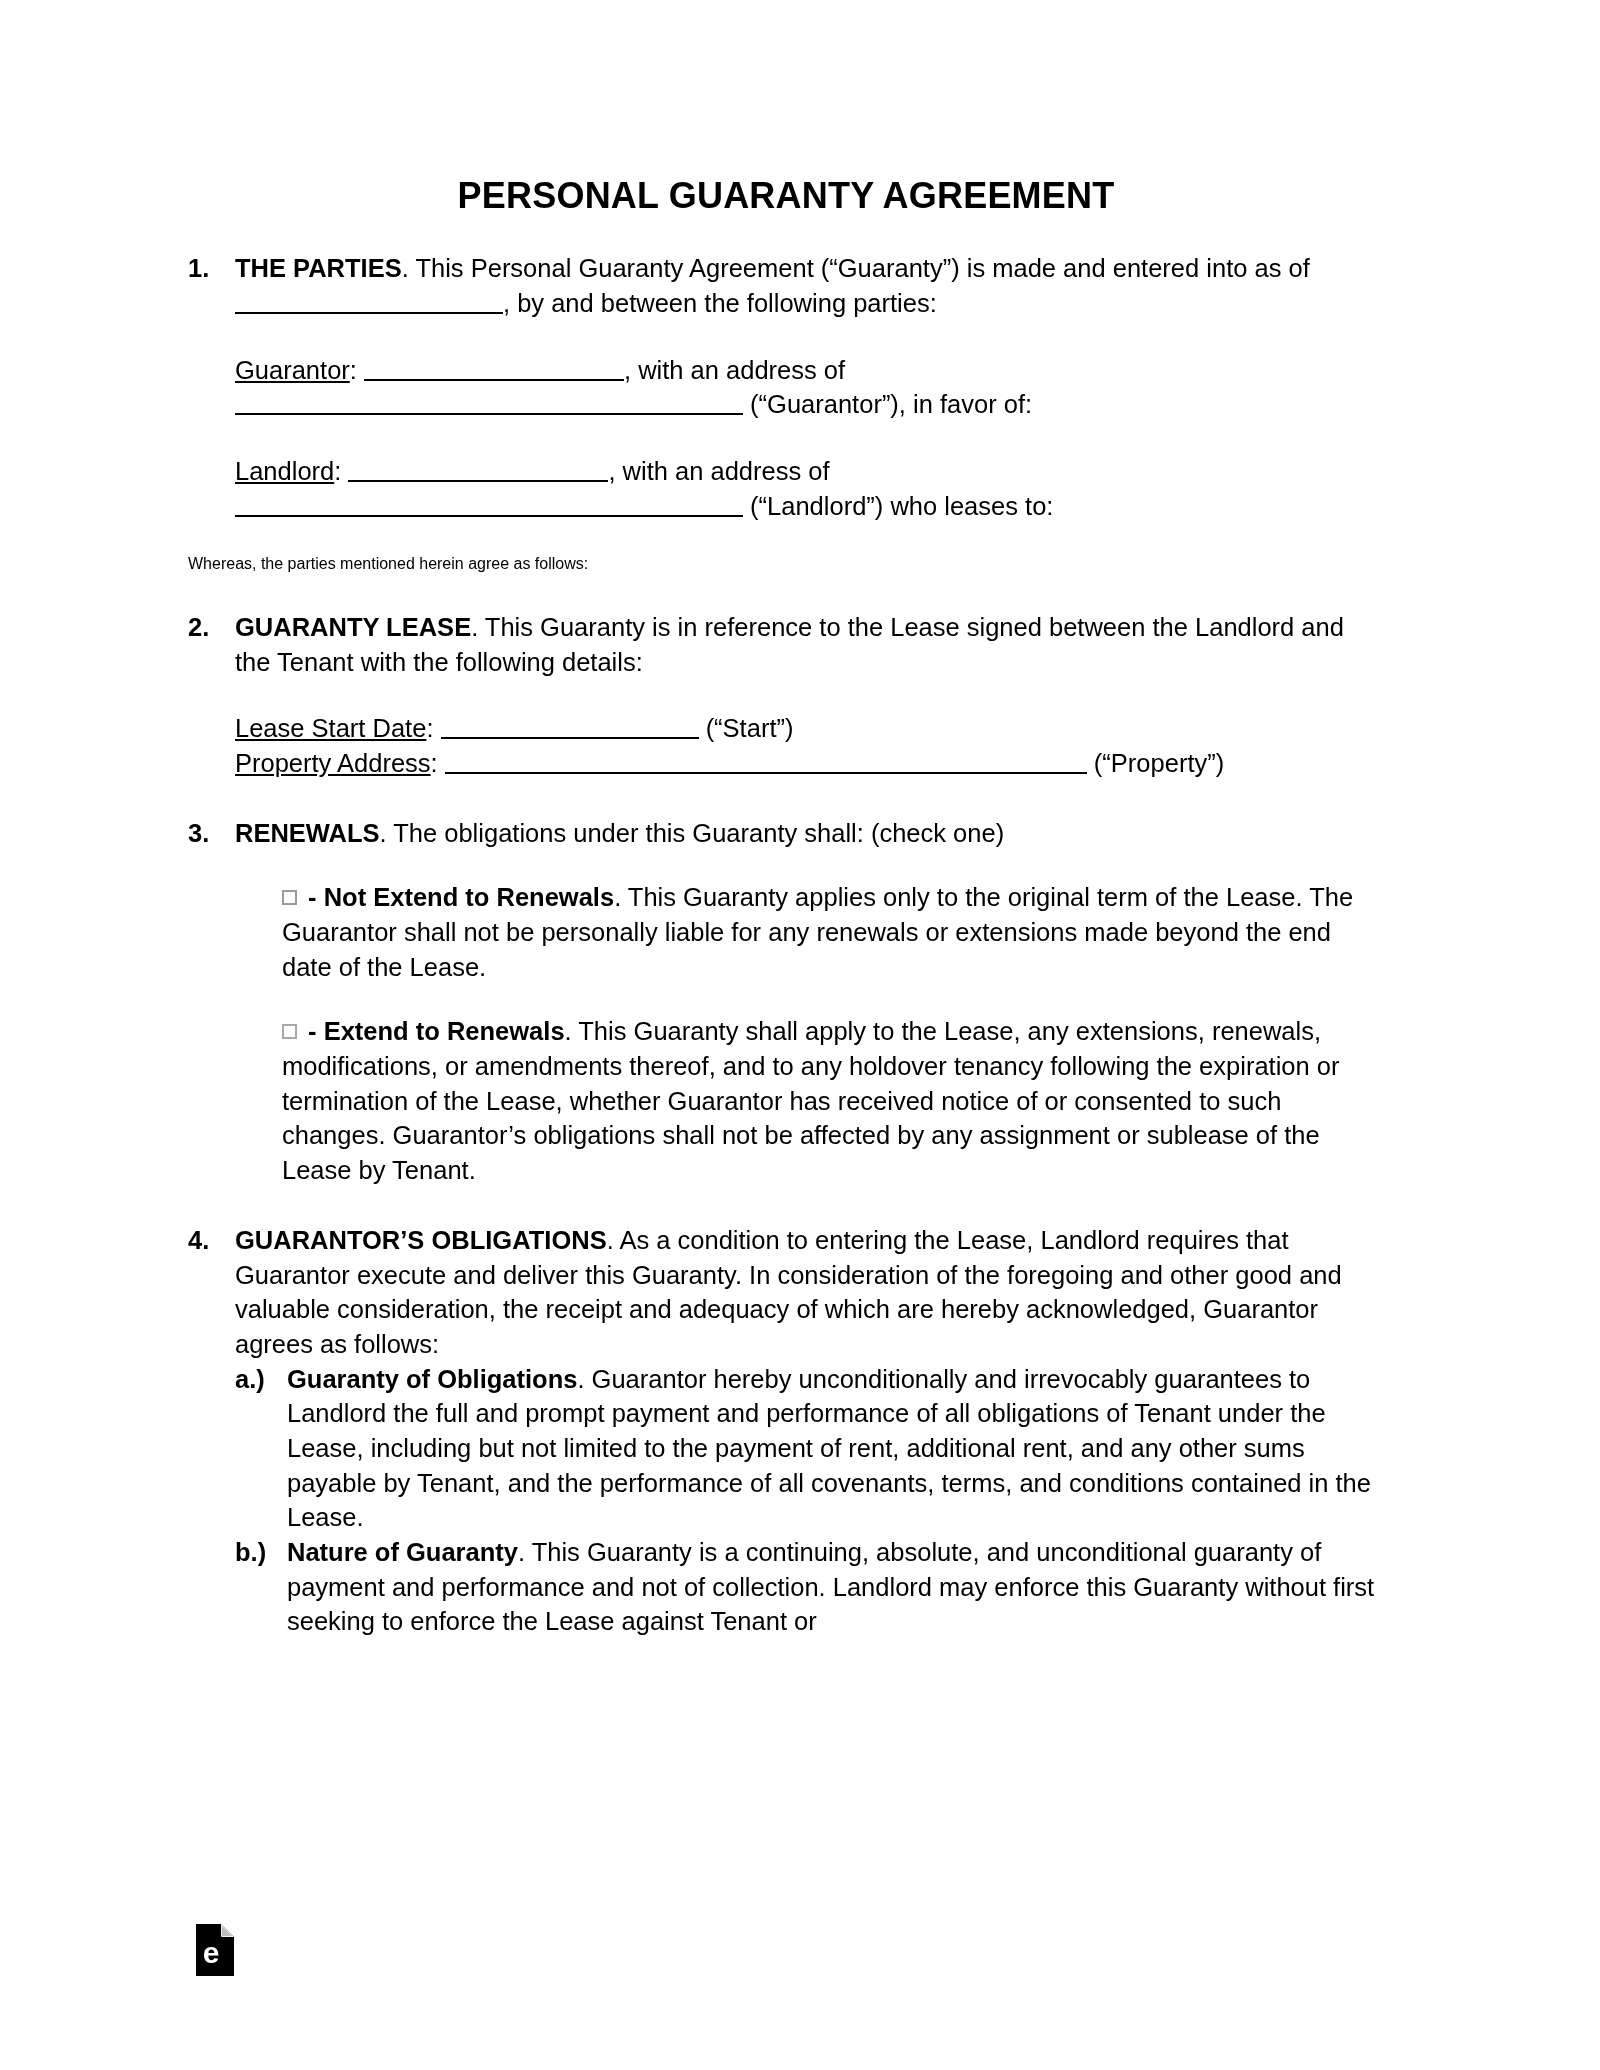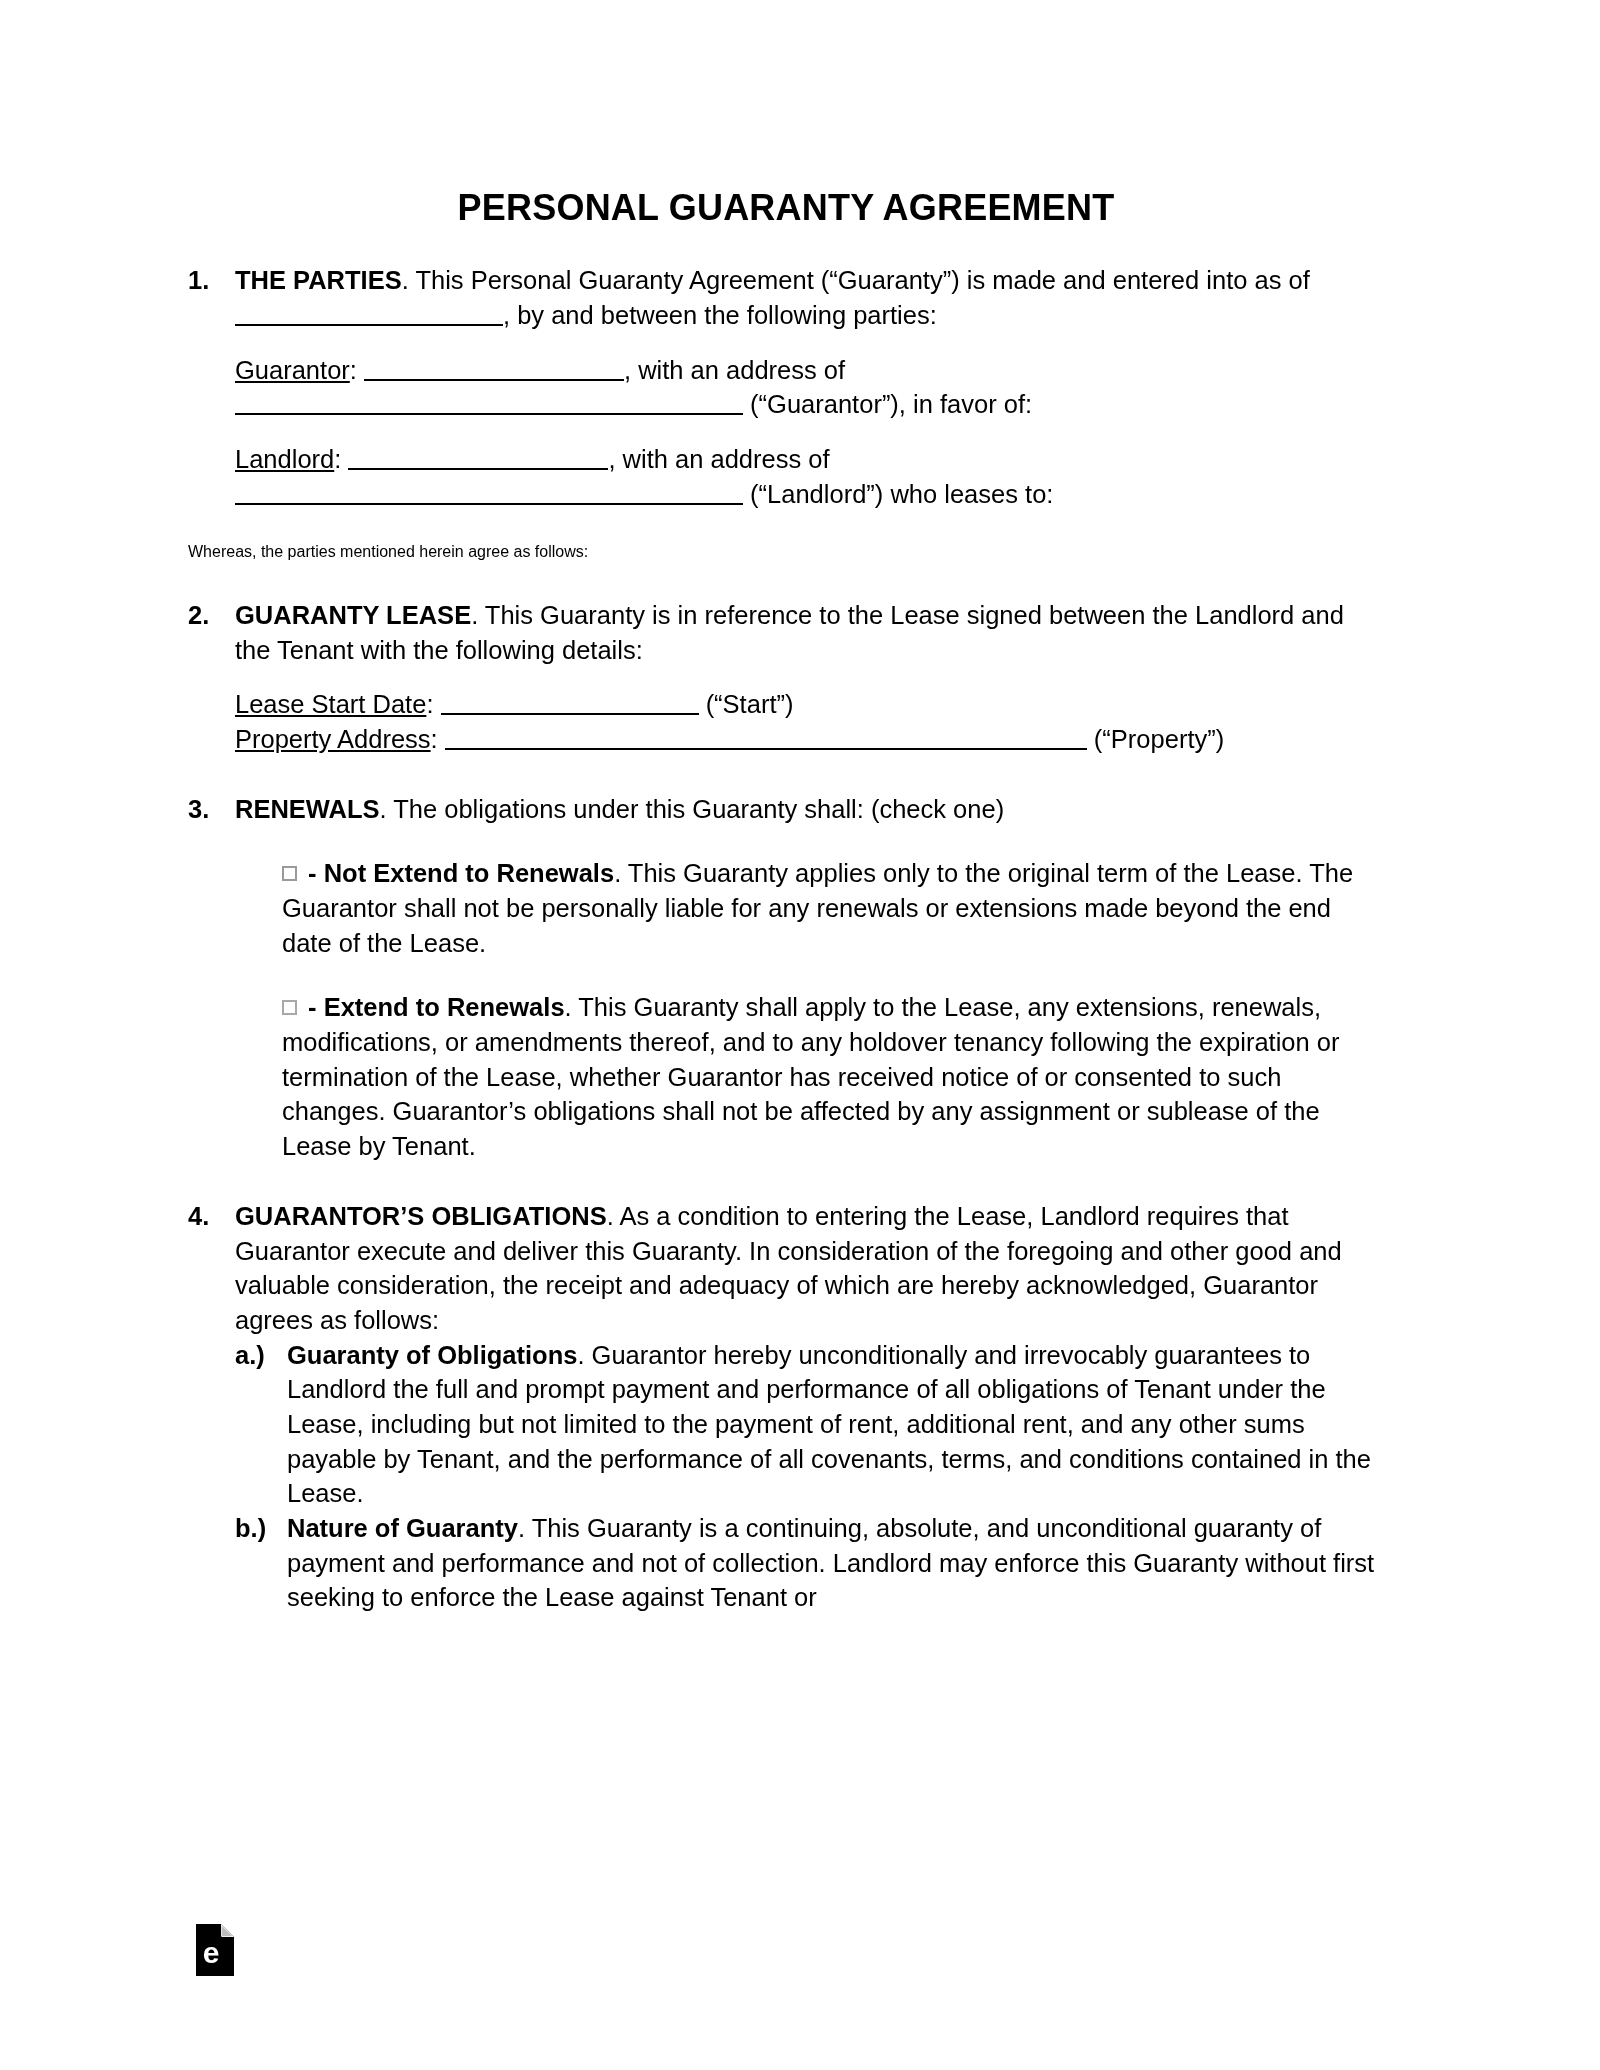--- a/index.html
+++ b/index.html
@@ -15,21 +15,21 @@
     position: relative;
     width: 1600px;
     height: 2070px;
     background: #ffffff;
     box-sizing: border-box;
     overflow: hidden;
   }
   .content {
     position: absolute;
     left: 188px;
-    top: 12px;
+    top: 0;
     width: 1196px;
   }
 
   
   .doc-title {
     text-align: center;
     font-size: 36px;
     font-weight: bold;
     letter-spacing: 0.2px;
     margin: 0;
@@ -57,21 +57,21 @@
     font-weight: bold;
   }
 
   
   .indent {
     margin-left: 47px;
     font-size: 25.5px;
     line-height: 1.36;
   }
   .blk {
-    margin-top: 20px;
+    margin-top: 32px;
   }
   .lbl-u {
     text-decoration: underline;
   }
 
   
   .blank {
     display: inline-block;
     border-bottom: 2px solid #000;
     vertical-align: baseline;

